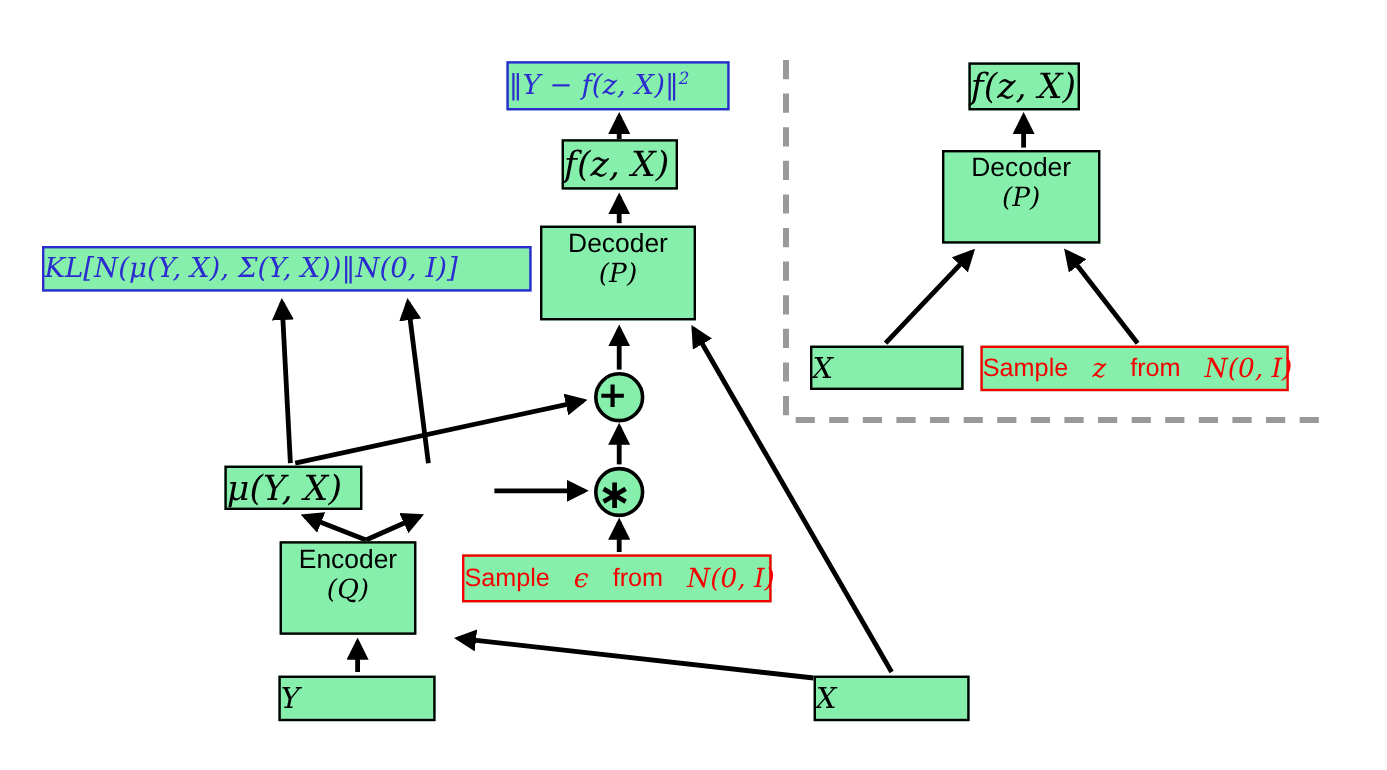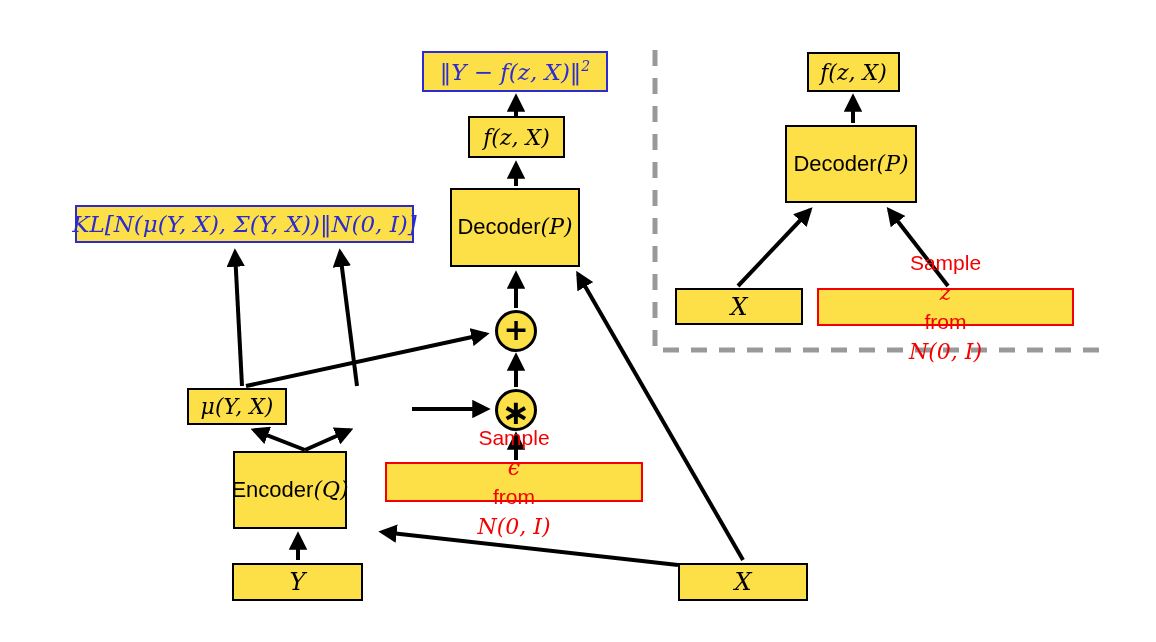--- a/index.html
+++ b/index.html
@@ -8,45 +8,44 @@
     width:1156px; height:642px;
     background:#ffffff;
     overflow:hidden;
     font-family:"Liberation Sans","DejaVu Sans",sans-serif;
   }
   .edges { position:absolute; left:0; top:0; width:1156px; height:642px; }
   .box {
     position:absolute;
     box-sizing:border-box;
     border:2px solid #000;
-    background:#fde047;
+    background:#86efac;
     display:flex;
     align-items:center;
-    justify-content:center;
     color:#000;
   }
   .math { font-family:"DejaVu Serif","DejaVu Sans",serif; font-style:italic; }
   .sans { font-family:"Liberation Sans","DejaVu Sans",sans-serif; font-style:normal; }
   .blue-box { border-color:#2b2bd0; color:#2b2bd0; }
   .red-box  { border-color:#f50000; color:#f50000; }
   .circle {
     border-radius:50%;
     border:3px solid #000;
     font-weight:bold;
     font-family:"DejaVu Sans",sans-serif;
   }
-  .stack { flex-direction:row; line-height:1.2; }
+  .stack { flex-direction:column; line-height:1.2; }
   .expr { font-size:23px; }
   .expo { font-size:14px; vertical-align:super; font-style:italic; }
   .label-line { font-size:22px; }
   .param-line { font-size:22px; }
-  .node-math { font-size:22px;font-style:italic; }
+  .node-math { font-size:29px;font-style:italic; }
   .io-math { font-size:24px; }
   .kl-text { font-size:23px; white-space:nowrap; }
-  .sample { gap:5px; font-size:21px; white-space:nowrap;flex-direction:column; }
+  .sample { gap:20px; font-size:21px; white-space:nowrap; }
   .sample .math { font-size:22px; }
 </style>
 </head>
 <body>
 
 <div class="canvas">
 
   <svg class="edges" width="1156" height="642" viewBox="0 0 1156 642">
     <defs>
       <marker id="ah" viewBox="0 0 10 10" refX="8" refY="5" markerWidth="4.6" markerHeight="4.6" orient="auto" markerUnits="strokeWidth">
@@ -85,25 +84,25 @@
 
   <div class="box" style="left:468px; top:116px; width:97px; height:42px;">
     <span class="math node-math">f(z, X)</span>
   </div>
 
   <div class="box stack" style="left:450px; top:188px; width:130px; height:79px;">
     <span class="sans label-line">Decoder</span>
     <span class="math param-line">(P)</span>
   </div>
 
-  <div class="box blue-box" style="left:35px; top:205px; width:339px; height:38px;margin-left:40px;">
+  <div class="box blue-box" style="left:35px; top:205px; width:408px; height:38px;">
     <span class="math kl-text">KL[N(μ(Y, X), Σ(Y, X))‖N(0, I)]</span>
   </div>
 
-  <div class="box" style="left:187px; top:388px; width:100px; height:37px;">
+  <div class="box" style="left:187px; top:388px; width:115px; height:37px;">
     <span class="math node-math">μ(Y, X)</span>
   </div>
 
 
   <div class="box circle" style="left:495px; top:310px; width:42px; height:42px; font-size:30px;">
     <span style="line-height:1; margin-top:-3px;">+</span>
   </div>
 
   <div class="box circle" style="left:495px; top:389px; width:42px; height:42px; font-size:34px;">
     <span style="line-height:1; margin-top:4px;">∗</span>

